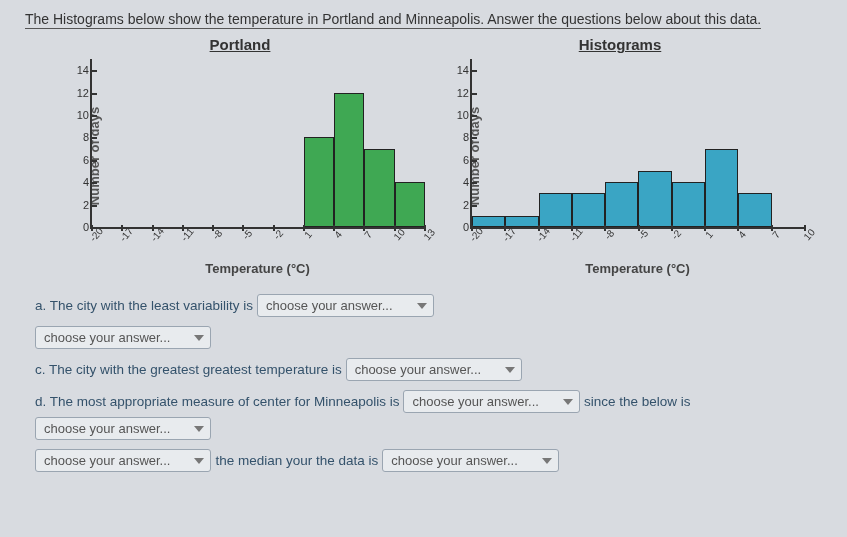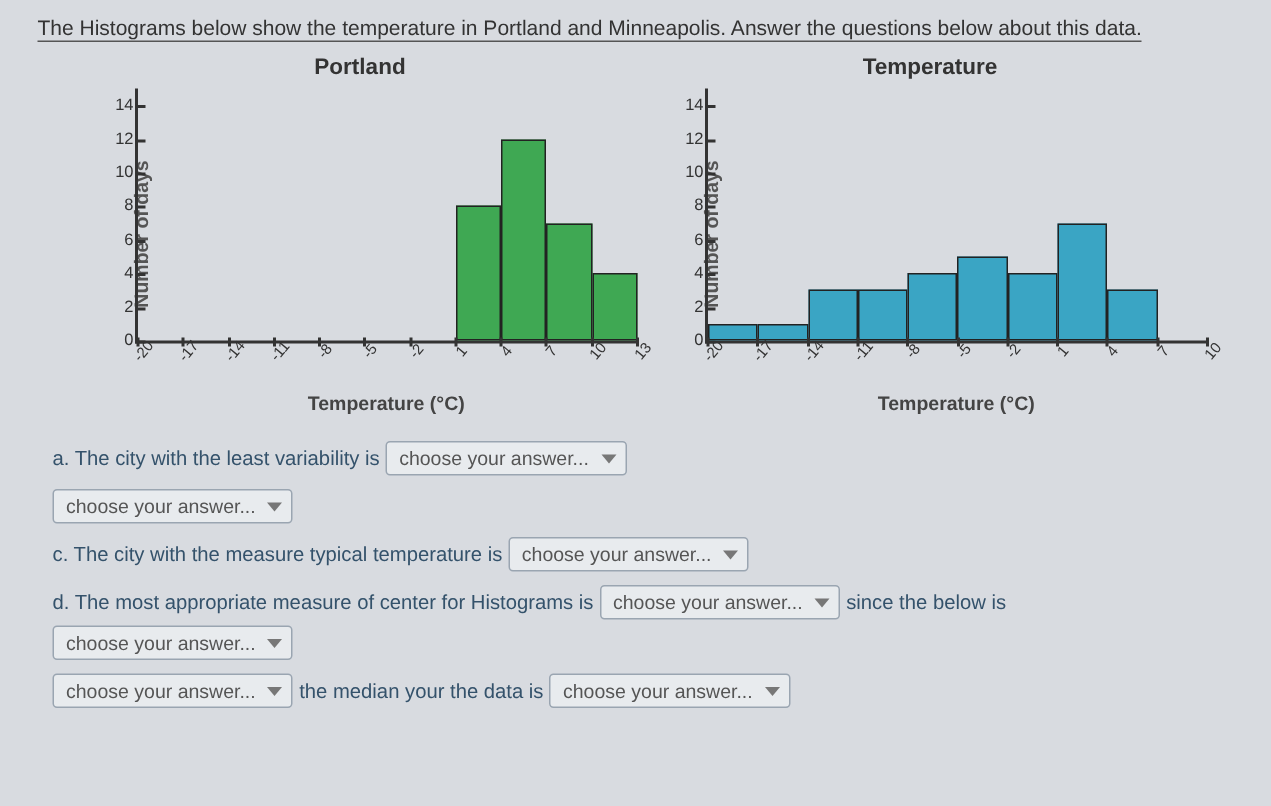--- a/index.html
+++ b/index.html
@@ -27,20 +27,21 @@
     margin-bottom: 18px;
     padding-left: 30px;
   }
   .chart-block { position: relative; width: 370px; }
   .chart-title {
     text-align: center;
     font-size: 15px;
     font-weight: bold;
     color: #333;
     margin-bottom: 6px;
+    text-decoration: underline;
   }
   .y-label {
     position: absolute;
     left: -10px;
     top: 50%;
     transform: translateY(-50%) rotate(-90deg);
     transform-origin: center;
     font-size: 13px;
     font-weight: bold;
     color: #555;
@@ -148,21 +149,21 @@
   .q-text { color: #34526b; }
   .dropdown {
     display: inline-flex;
     align-items: center;
     border: 1px solid #9aa5b1;
     border-radius: 3px;
     background: #e8ebee;
     padding: 3px 6px 3px 8px;
     font-size: 13px;
     color: #555;
-    gap: 8px;
+    gap: 24px;
     cursor: pointer;
   }
   .chev {
     width: 0; height: 0;
     border-left: 5px solid transparent;
     border-right: 5px solid transparent;
     border-top: 6px solid #777;
   }
 </style>
 </head>
@@ -257,21 +258,21 @@
           <div class="x-tick-slot" style="position: absolute; left: 100%; width: 1px; height: 25px;">
             <div class="x-tick-mark"></div>
             <div class="x-tick">13</div>
           </div>
         </div>
     </div>
     <div class="x-label">Temperature (°C)</div>
   </div>
 
   <div class="chart-block">
-    <div class="chart-title">Temperature</div>
+    <div class="chart-title">Histograms</div>
     <div class="y-label">Number of days</div>
     <div class="plot">
       <div class="y-ticks" id="yticks-1">
           <div class="y-tick" style="bottom: 0%; top: auto; transform: translateY(50%);">0</div>
           <div class="y-tick" style="bottom: 13.3333%; top: auto; transform: translateY(50%);">2</div>
           <div class="y-tick" style="bottom: 26.6667%; top: auto; transform: translateY(50%);">4</div>
           <div class="y-tick" style="bottom: 40%; top: auto; transform: translateY(50%);">6</div>
           <div class="y-tick" style="bottom: 53.3333%; top: auto; transform: translateY(50%);">8</div>
           <div class="y-tick" style="bottom: 66.6667%; top: auto; transform: translateY(50%);">10</div>
           <div class="y-tick" style="bottom: 80%; top: auto; transform: translateY(50%);">12</div>
@@ -370,29 +371,29 @@
   </div>
 
   <div class="q-row">
     <span class="dropdown">
       <span>choose your answer...</span>
       <span class="chev"></span>
     </span>
   </div>
 
   <div class="q-row">
-    <span class="q-text">c. The city with the measure typical temperature is</span>
+    <span class="q-text">c. The city with the greatest greatest temperature is</span>
     <span class="dropdown">
       <span>choose your answer...</span>
       <span class="chev"></span>
     </span>
   </div>
 
   <div class="q-row">
-    <span class="q-text">d. The most appropriate measure of center for Histograms is</span>
+    <span class="q-text">d. The most appropriate measure of center for Minneapolis is</span>
     <span class="dropdown">
       <span>choose your answer...</span>
       <span class="chev"></span>
     </span>
     <span class="q-text">since the below is</span>
     <span class="dropdown">
       <span>choose your answer...</span>
       <span class="chev"></span>
     </span>
   </div>

